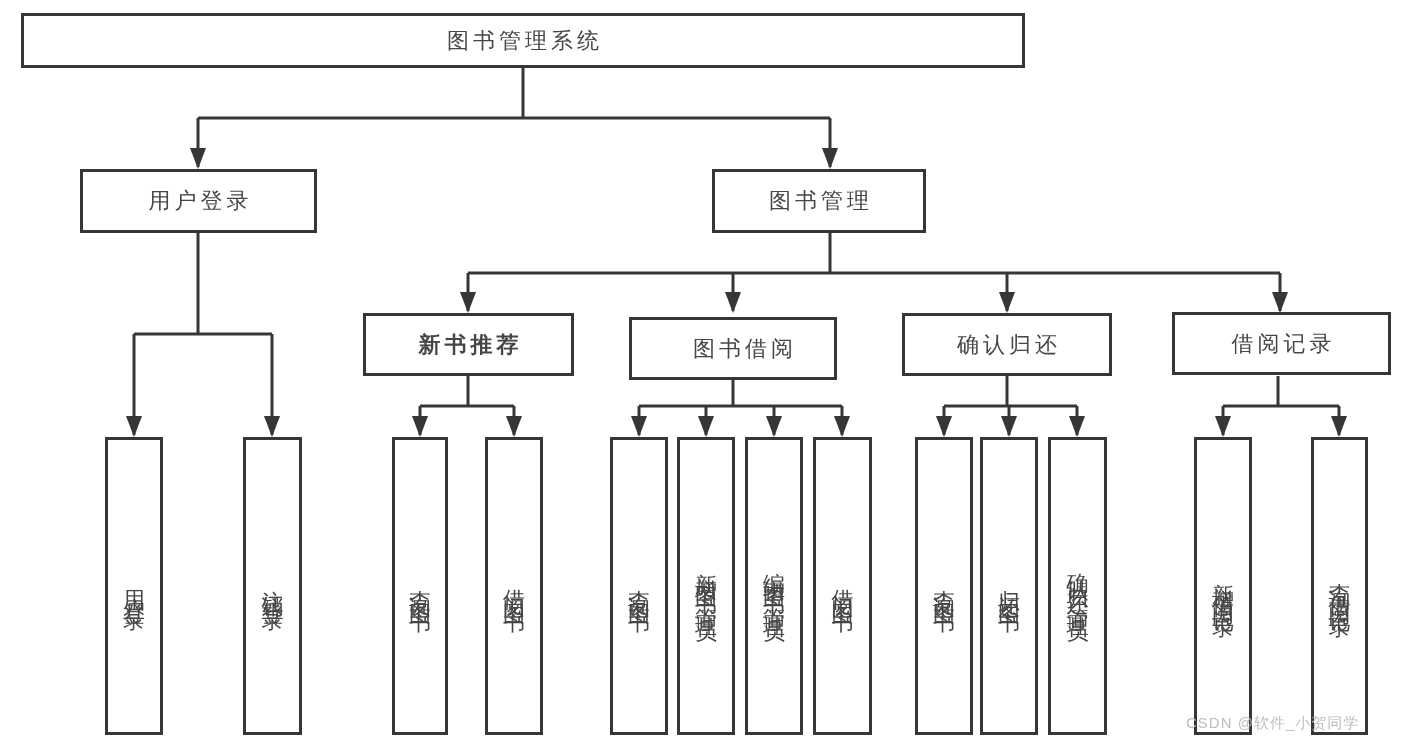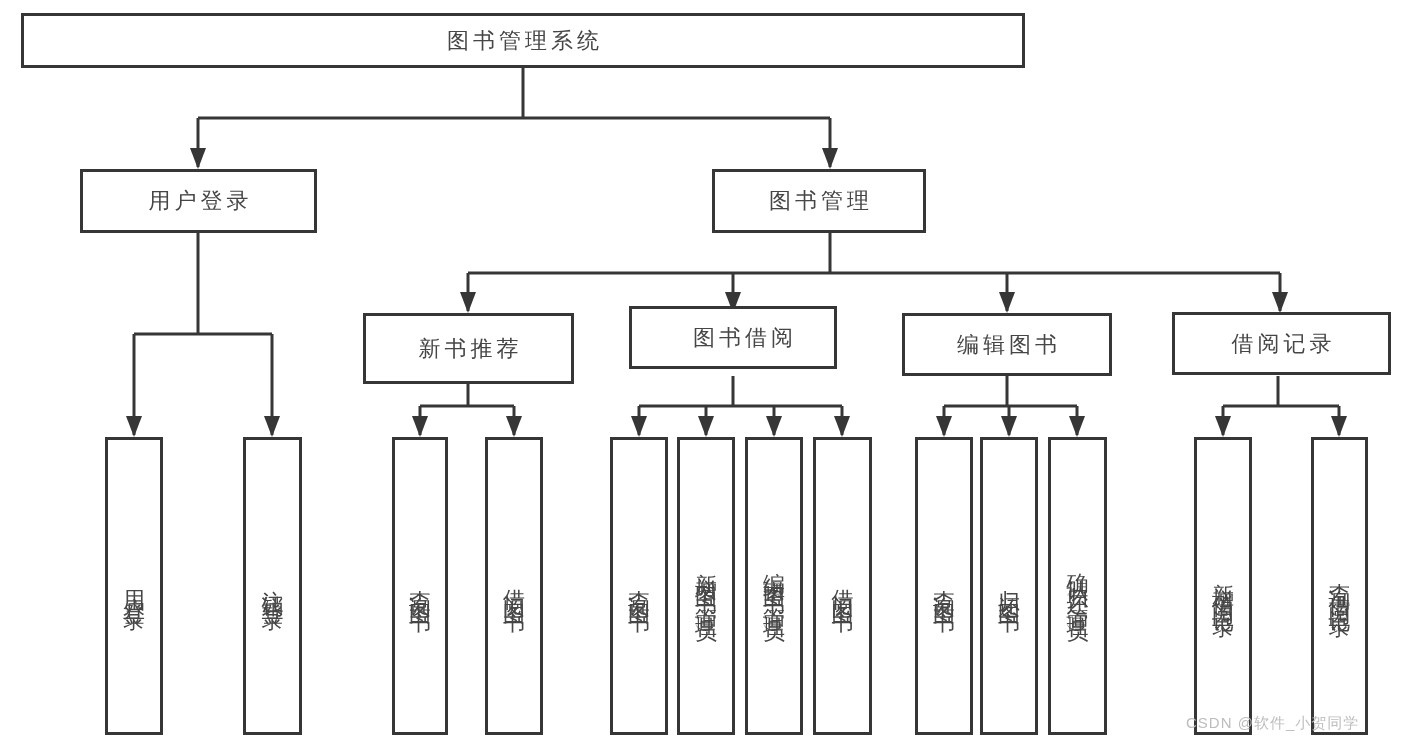--- a/index.html
+++ b/index.html
@@ -107,23 +107,23 @@
     <path d="M1278,376 V406 M1223,406 H1339"></path>
     <path d="M1223,406 V435" marker-end="url(#arw)"></path>
     <path d="M1339,406 V435" marker-end="url(#arw)"></path>
   </svg>
 
   <div class="box hbox" style="left:21px; top:13px; width:1004px; height:55px;">图书管理系统</div>
 
   <div class="box hbox" style="left:80px; top:169px; width:237px; height:64px;">用户登录</div>
   <div class="box hbox" style="left:712px; top:169px; width:214px; height:64px;">图书管理</div>
 
-  <div class="box hbox" style="left:363px; top:313px; width:211px; height:71px;">新书推荐</div>
-  <div class="box hbox" style="left:629px; top:306px; width:208px; height:63px;padding-left:24px;">图书借阅</div>
-  <div class="box hbox" style="left:902px; top:313px; width:210px; height:63px;">编辑图书</div>
+  <div class="box hbox" style="left:363px; top:313px; width:211px; height:63px;font-weight:bold;">新书推荐</div>
+  <div class="box hbox" style="left:629px; top:317px; width:208px; height:63px;padding-left:24px;">图书借阅</div>
+  <div class="box hbox" style="left:902px; top:313px; width:210px; height:63px;">确认归还</div>
   <div class="box hbox" style="left:1172px; top:312px; width:219px; height:63px;">借阅记录</div>
 
   <div class="box vbox" style="left:105px; top:437px; width:58px; height:298px;">用户登录</div>
   <div class="box vbox" style="left:243px; top:437px; width:59px; height:298px;">注销登录</div>
 
   <div class="box vbox" style="left:392px; top:437px; width:56px; height:298px;">查询图书</div>
   <div class="box vbox" style="left:485px; top:437px; width:58px; height:298px;">借阅图书</div>
 
   <div class="box vbox" style="left:610px; top:437px; width:58px; height:298px;">查询图书</div>
   <div class="box vbox" style="left:677px; top:437px; width:58px; height:298px;">新增图书（管理员）</div>

